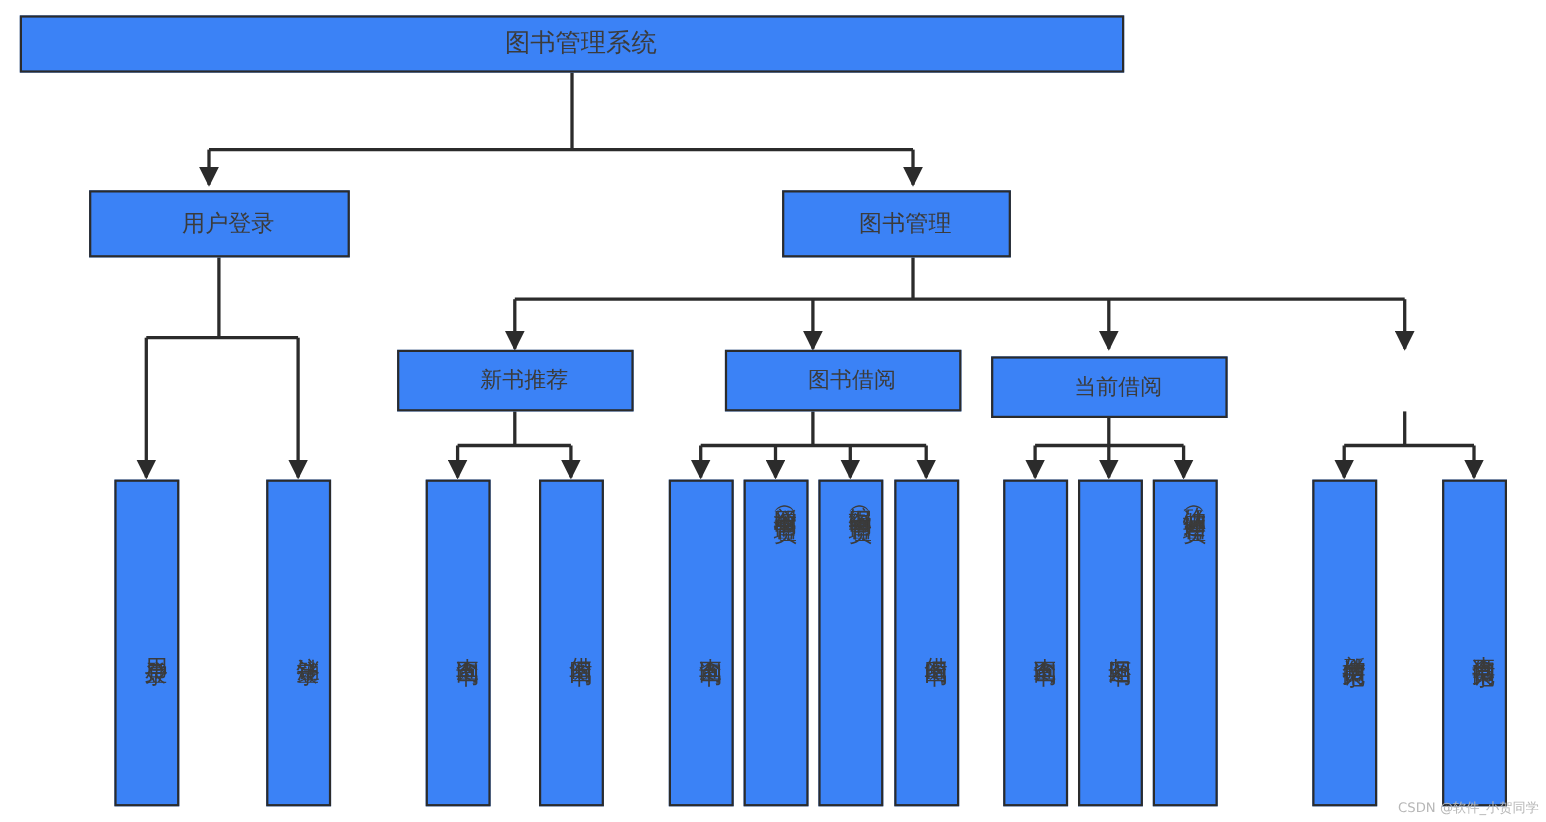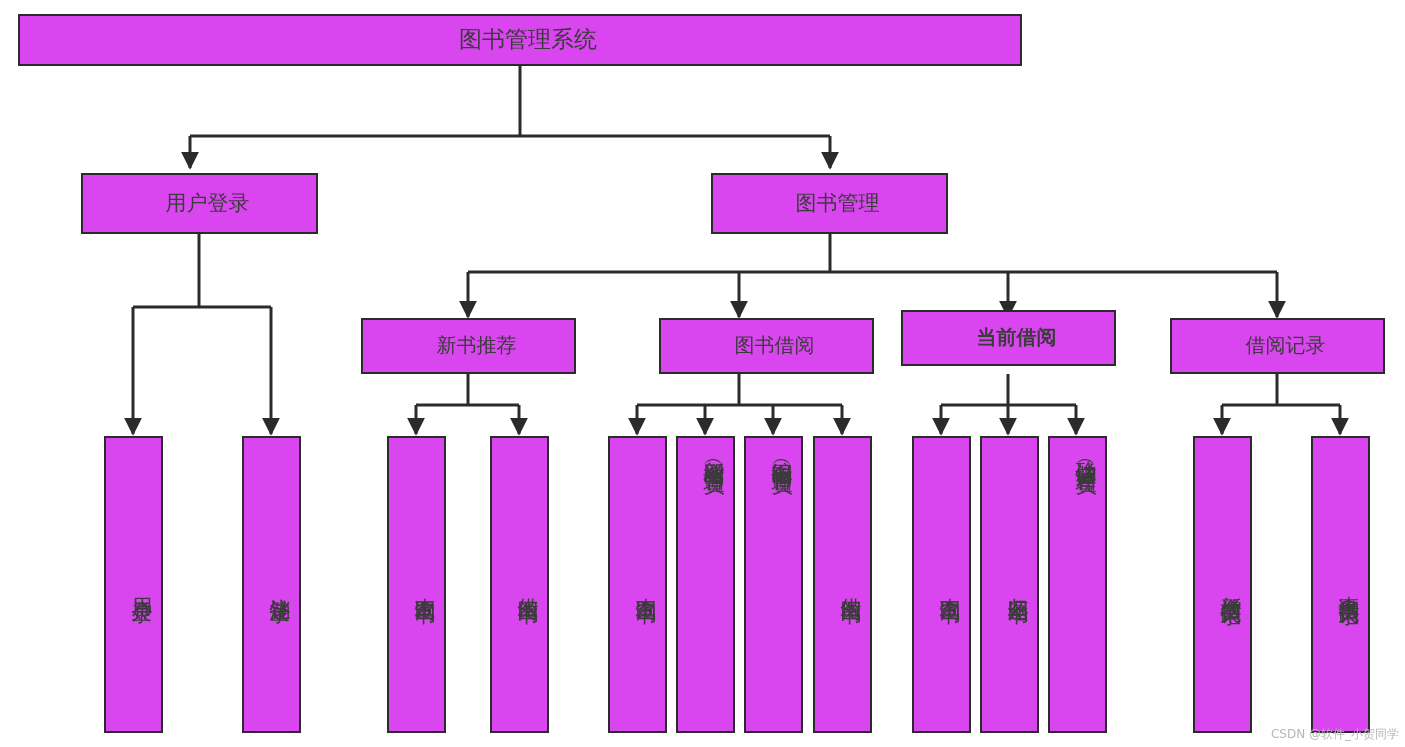--- a/index.html
+++ b/index.html
@@ -23,21 +23,21 @@
     left: 0;
     top: 0;
     width: 1405px;
     height: 747px;
     pointer-events: none;
   }
   .node {
     position: absolute;
     box-sizing: border-box;
     border: 2.5px solid #2b2b2b;
-    background: #d946ef;
+    background: #3b82f6;
     color: #3b3b3b;
     display: flex;
     align-items: center;
     justify-content: center;
     text-align: center;
     line-height: 1.18;
     z-index: 2;
     padding-left: 16px;
   }
   .node .label {
@@ -131,35 +131,32 @@
     </g>
   </svg>
 
   <div class="node node-root" style="left:18px; top:14px; width:1004px; height:52px;">
     <span class="label">图书管理系统</span>
   </div>
 
   <div class="node node-l1" style="left:81px; top:173px; width:237px; height:61px;">
     <span class="label">用户登录</span>
   </div>
-  <div class="node node-l1" style="left:711px; top:173px; width:237px; height:61px;">
+  <div class="node node-l1" style="left:711px; top:173px; width:208px; height:61px;">
     <span class="label">图书管理</span>
   </div>
 
   <div class="node node-l2" style="left:361px; top:318px; width:215px; height:56px;">
     <span class="label">新书推荐</span>
   </div>
   <div class="node node-l2" style="left:632px; top:318px; width:215px; height:56px;margin-left:27px;">
     <span class="label">图书借阅</span>
   </div>
-  <div class="node node-l2" style="left:901px; top:310px; width:215px; height:56px;font-weight:bold;">
+  <div class="node node-l2" style="left:901px; top:324px; width:215px; height:56px;">
     <span class="label">当前借阅</span>
-  </div>
-  <div class="node node-l2" style="left:1170px; top:318px; width:215px; height:56px;">
-    <span class="label">借阅记录</span>
   </div>
 
   <div class="node node-leaf v-center" style="left:104px; top:436px; width:59px; height:297px;">
     <span class="label">用户登录</span>
   </div>
   <div class="node node-leaf v-center" style="left:242px; top:436px; width:59px; height:297px;">
     <span class="label">注销登录</span>
   </div>
 
   <div class="node node-leaf v-center" style="left:387px; top:436px; width:59px; height:297px;">

